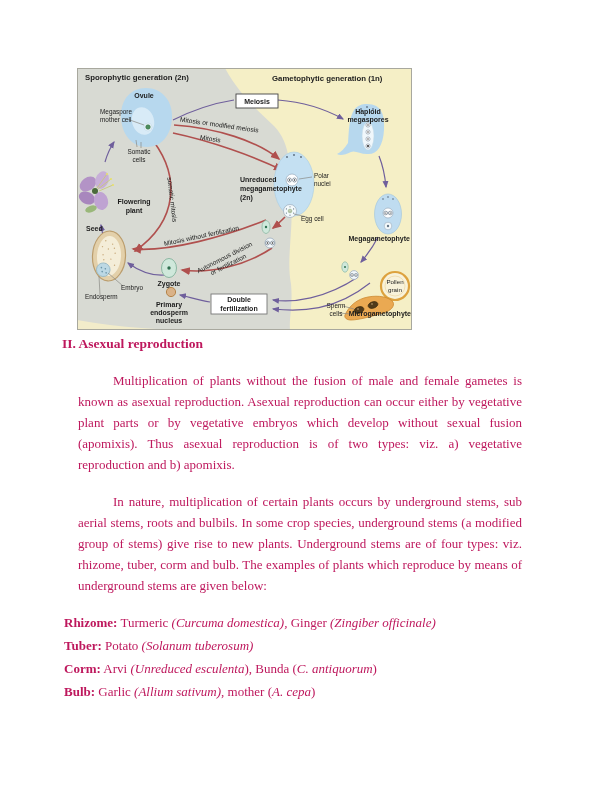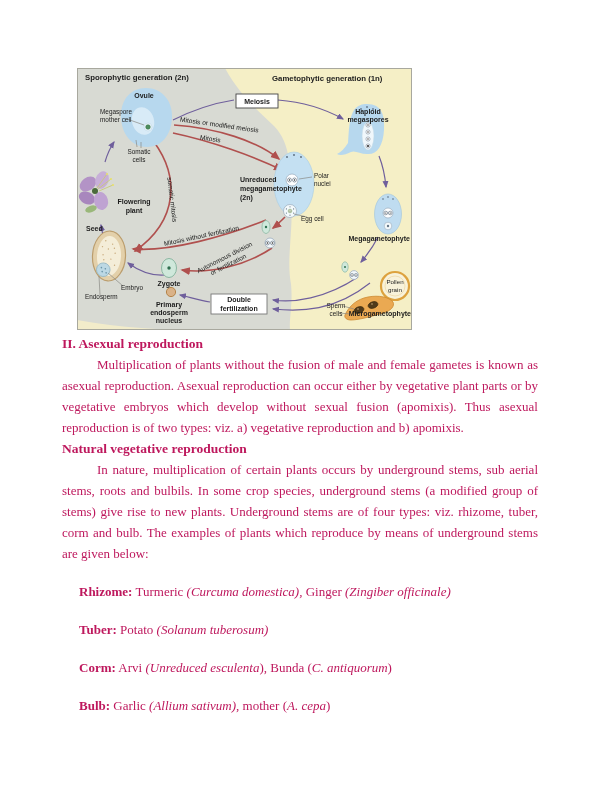--- a/index.html
+++ b/index.html
@@ -8,23 +8,23 @@
   .figure svg{display:block;}
   .figure text{font-family:"Liberation Sans",sans-serif;fill:#1c1c1c;}
   .fth{font-size:7.8px;font-weight:bold;}
   .ftb{font-size:7px;font-weight:bold;}
   .ft{font-size:6.4px;}
   .ftr{font-size:6.6px;}
   .ftsm{font-size:6.2px;}
   .text-block{position:absolute;left:62px;top:333px;width:476px;
     font-family:Liberation Serif, serif;font-size:13px;line-height:21px;color:#be185d;}
   .h{font-weight:bold;font-size:13.5px;margin:0;}
-  .p{margin:0;text-align:justify;}
+  .p{margin:16px;text-align:justify;}
   .indent{text-indent:35px;}
-  .item{margin:17px;}
+  .item{margin:2px;}
   .b{font-weight:bold;}
   .it{font-style:italic;}
 </style>
 </head>
 <body>
 
 <div class="page">
 
   <div class="figure">
     <svg width="335" height="262" viewBox="0 0 335 262">
@@ -260,21 +260,20 @@
       <text class="ftsm" x="318" y="224" text-anchor="middle">grain</text>
       <text class="ft" x="259" y="240" text-anchor="middle">Sperm</text>
       <text class="ft" x="259" y="248" text-anchor="middle">cells</text>
       <text class="ftb" x="334" y="248" text-anchor="end">Microgametophyte</text>
     </svg>
   </div>
 
   <div class="text-block">
     <p class="h">II. Asexual reproduction</p>
     <p class="p indent">Multiplication of plants without the fusion of male and female gametes is known as asexual reproduction. Asexual reproduction can occur either by vegetative plant parts or by vegetative embryos which develop without sexual fusion (apomixis). Thus asexual reproduction is of two types: viz. a) vegetative reproduction and b) apomixis.</p>
-    <p class="h">Natural vegetative reproduction</p>
     <p class="p indent">In nature, multiplication of certain plants occurs by underground stems, sub aerial stems, roots and bulbils. In some crop species, underground stems (a modified group of stems) give rise to new plants. Underground stems are of four types: viz. rhizome, tuber, corm and bulb. The examples of plants which reproduce by means of underground stems are given below:</p>
 
     <p class="item"><span class="b">Rhizome:</span><span> Turmeric </span><span class="it">(Curcuma domestica),</span><span> Ginger </span><span class="it">(Zingiber officinale)</span></p>
 
     <p class="item"><span class="b">Tuber:</span><span> Potato </span><span class="it">(Solanum tuberosum)</span></p>
 
     <p class="item"><span class="b">Corm:</span><span> Arvi </span><span class="it">(Unreduced esculenta</span><span>), Bunda (</span><span class="it">C. antiquorum</span><span>)</span></p>
 
     <p class="item"><span class="b">Bulb:</span><span> Garlic </span><span class="it">(Allium sativum)</span><span>, mother (</span><span class="it">A. cepa</span><span>)</span></p>
   </div>

